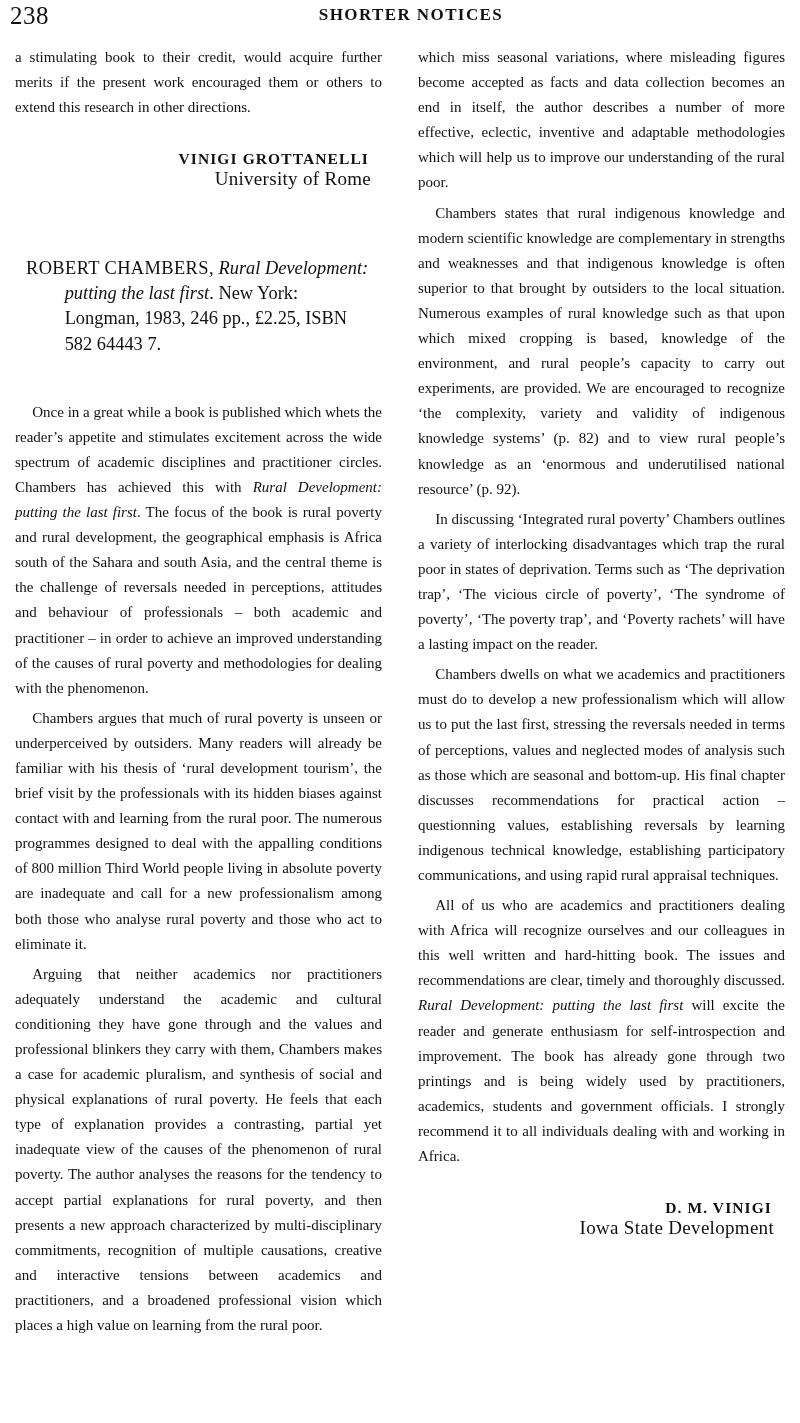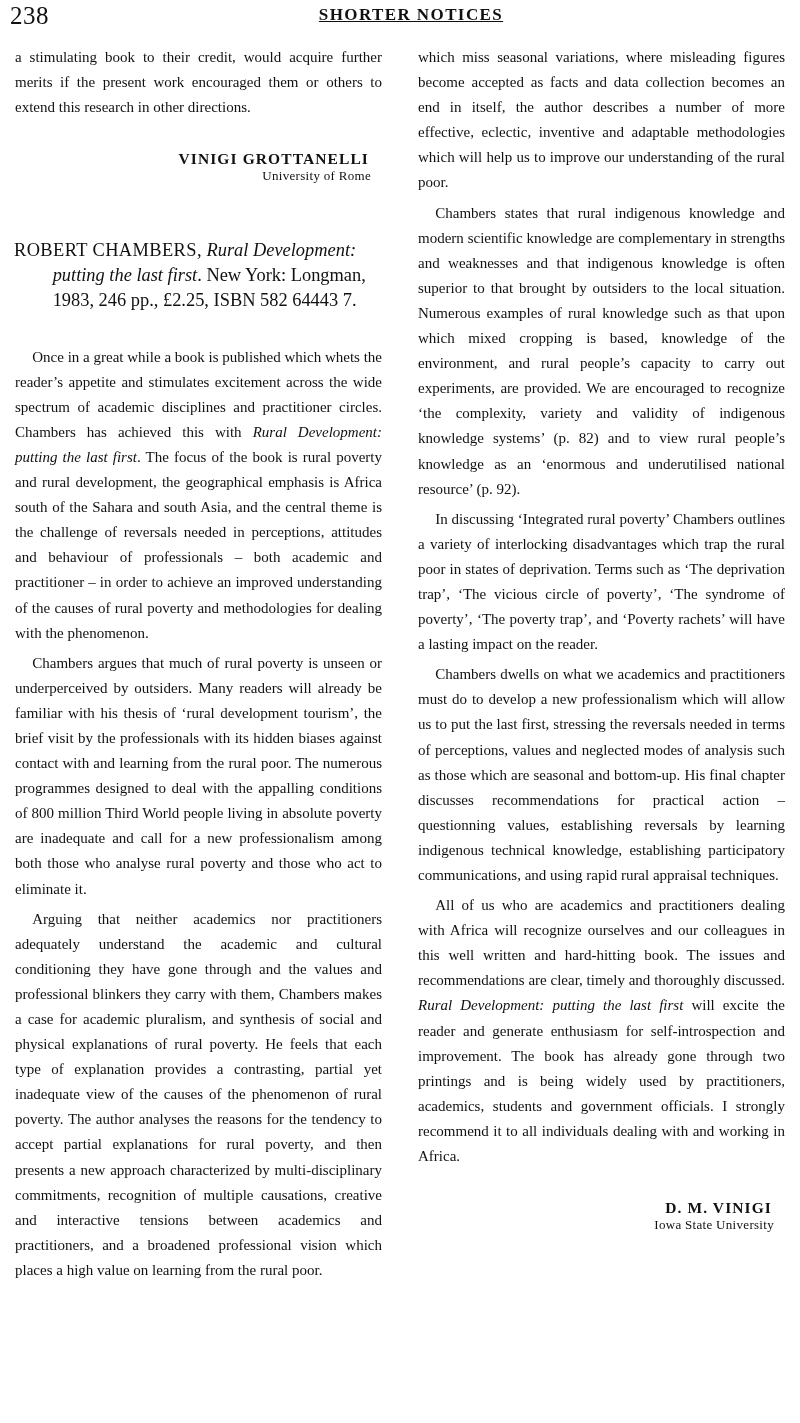--- a/index.html
+++ b/index.html
@@ -38,21 +38,20 @@
   .head-title {
     position: absolute;
     left: 0;
     right: 0;
     top: 5px;
     text-align: center;
     font-size: 17px;
     font-weight: bold;
     letter-spacing: 1.4px;
     padding-left: 22px;
-    text-decoration: underline;
   }
 
   
   .columns {
     display: flex;
     gap: 26px;
     align-items: flex-start;
   }
   .col {
     width: 377px;
@@ -70,21 +69,21 @@
   }
   p.para.first {
     text-indent: 0;
   }
   p.para.noindent {
     text-indent: 0;
   }
 
   
   .citation {
-    margin: 4px;
+    margin: 16px;
     font-size: 18.4px;
     line-height: 25.1px;
     padding-left: 2.1em;
     text-indent: -2.1em;
     text-align: left;
   }
   .smallcaps {
     font-variant: small-caps;
     letter-spacing: 0.4px;
   }
@@ -99,21 +98,21 @@
   }
   .sig-name {
     font-size: 15.5px;
     font-variant: small-caps;
     font-weight: bold;
     letter-spacing: 1.1px;
     display: block;
     padding-right: 6px;
   }
   .sig-affil {
-    font-size: 13px;
+    font-size: 19px;
     display: block;
     letter-spacing: 0.3px;
     padding-right: 4px;
   }
 
   .gap-sm { height: 13px; }
   .gap-md { height: 22px; }
   .gap-xl { height: 38px; }
 </style>
 </head>
@@ -161,18 +160,18 @@
           <p class="para"><span>Chambers states that rural indigenous knowledge and modern scientific knowledge are complementary in strengths and weaknesses and that indigenous knowledge is often superior to that brought by outsiders to the local situation. Numerous examples of rural knowledge such as that upon which mixed cropping is based, knowledge of the environment, and rural people’s capacity to carry out experiments, are provided. We are encouraged to recognize ‘the complexity, variety and validity of indigenous knowledge systems’ (p. 82) and to view rural people’s knowledge as an ‘enormous and underutilised national resource’ (p. 92).</span></p>
           <p class="para"><span>In discussing ‘Integrated rural poverty’ Chambers outlines a variety of interlocking disadvantages which trap the rural poor in states of deprivation. Terms such as ‘The deprivation trap’, ‘The vicious circle of poverty’, ‘The syndrome of poverty’, ‘The poverty trap’, and ‘Poverty rachets’ will have a lasting impact on the reader.</span></p>
           <p class="para"><span>Chambers dwells on what we academics and practitioners must do to develop a new professionalism which will allow us to put the last first, stressing the reversals needed in terms of perceptions, values and neglected modes of analysis such as those which are seasonal and bottom-up. His final chapter discusses recommendations for practical action – questionning values, establishing reversals by learning indigenous technical knowledge, establishing participatory communications, and using rapid rural appraisal techniques.</span></p>
           <p class="para"><span>All of us who are academics and practitioners dealing with Africa will recognize ourselves and our colleagues in this well written and hard-hitting book. The issues and recommendations are clear, timely and thoroughly discussed. </span><span class="ital">Rural Development: putting the last first</span><span> will excite the reader and generate enthusiasm for self-introspection and improvement. The book has already gone through two printings and is being widely used by practitioners, academics, students and government officials. I strongly recommend it to all individuals dealing with and working in Africa.</span></p>
         </div>
 
       <div class="gap-sm"></div>
 
       <div class="signature">
         <span class="sig-name">D. M. VINIGI</span>
-        <span class="sig-affil">Iowa State University</span>
+        <span class="sig-affil">Iowa State Development</span>
       </div>
     </div>
 
   </div>
 </div>
 
 </body></html>

